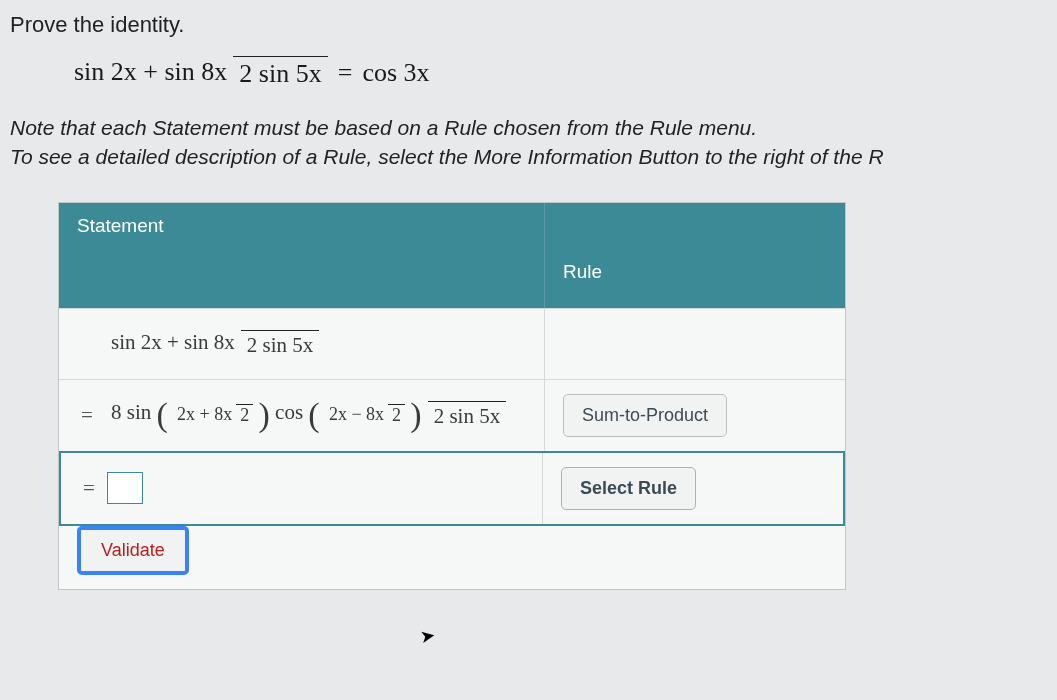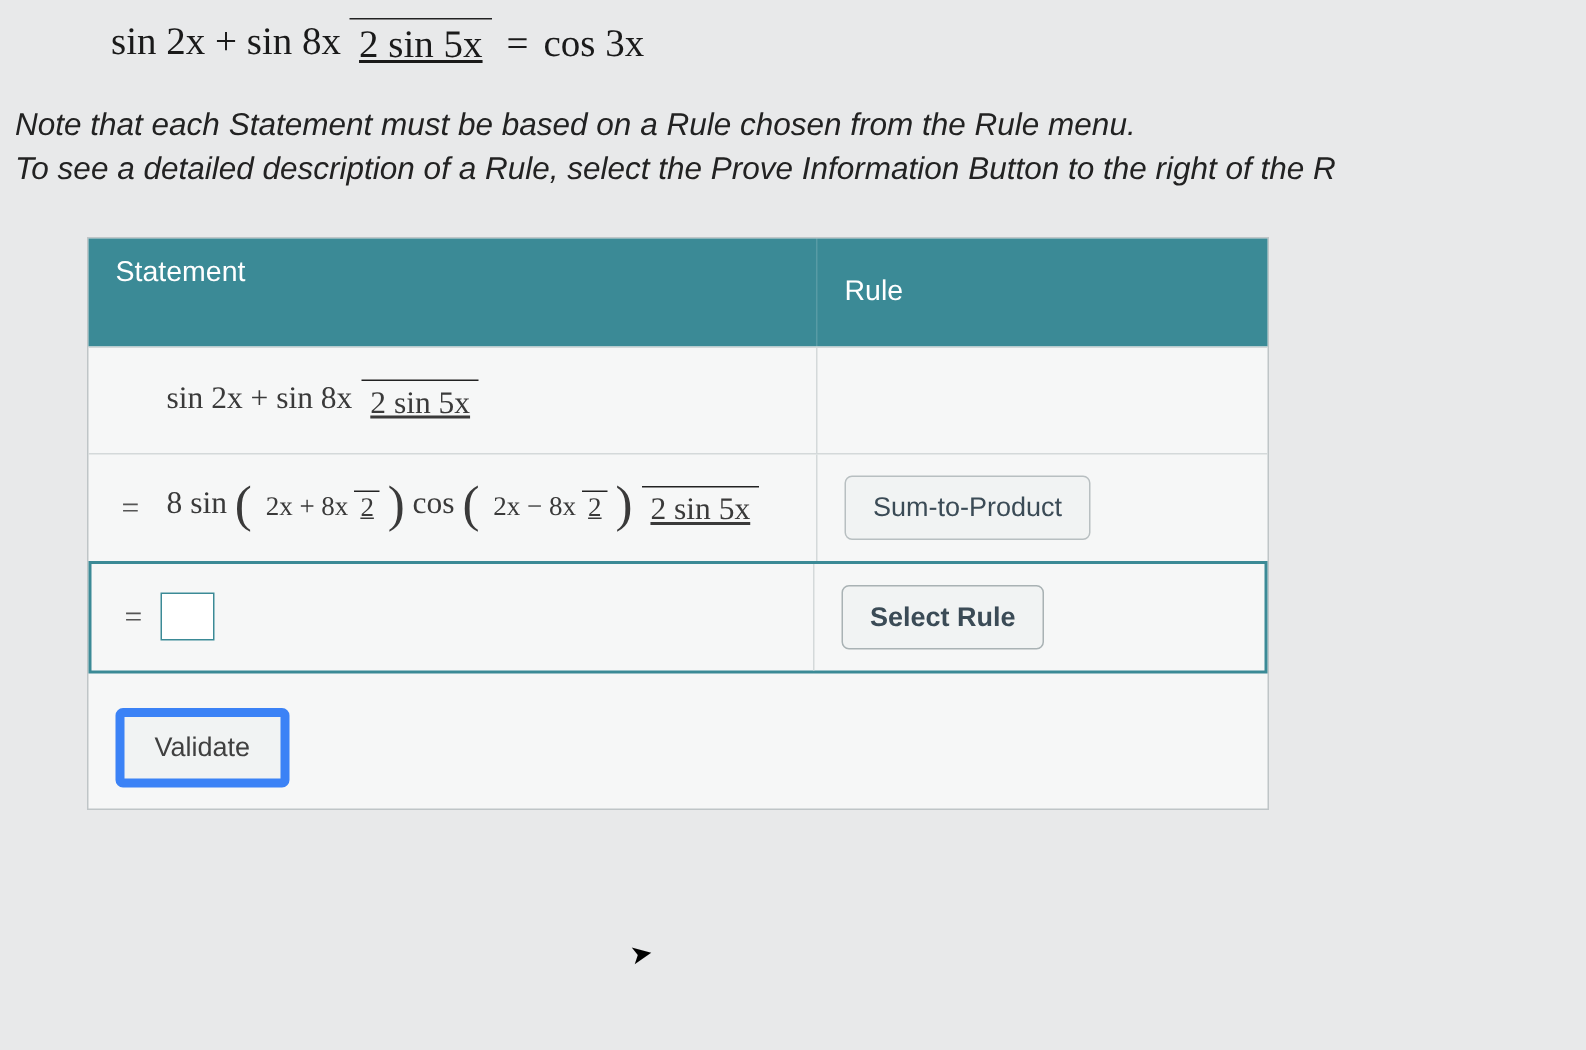--- a/index.html
+++ b/index.html
@@ -31,21 +31,21 @@
     align-items: center;
     gap: 10px;
   }
   .frac {
     display: inline-flex;
     flex-direction: row;
     align-items: center;
     vertical-align: middle;
   }
   .frac .num { padding: 0 6px 2px 6px; }
-  .frac .den { padding: 2px 6px 0 6px; border-top: 1.5px solid #222; text-decoration: underline; }
+  .frac .den { padding: 2px 6px 0 6px; border-top: 1.5px solid #222; }
   .note {
     font-size: 21px;
     color: #222;
     margin: 0 0 30px 2px;
     line-height: 1.4;
     font-style: italic;
   }
   .proof-panel {
     margin: 0 0 0 50px;
     width: 788px;
@@ -59,20 +59,21 @@
     font-size: 19px;
   }
   .proof-header .col-stmt {
     flex: 1;
     padding: 12px 18px;
     border-right: 1px solid rgba(255,255,255,0.15);
   }
   .proof-header .col-rule {
     width: 300px;
     padding: 25px 18px;
+    margin-top: 33px;
   }
   .proof-row {
     display: flex;
     border-top: 1px solid #d4d9da;
   }
   .proof-row .col-stmt {
     flex: 1;
     padding: 14px 18px;
     display: flex;
     align-items: center;
@@ -123,55 +124,56 @@
   .input-box {
     display: inline-block;
     width: 36px;
     height: 32px;
     border: 1.5px solid #3b8a96;
     background: #fff;
     vertical-align: middle;
   }
   .validate-btn {
     display: inline-block;
-    margin: 23px 0 14px 18px;
+    margin: 0 0 14px 18px;
     padding: 10px 20px;
-    border: 6px solid #3b82f6;
+    border: 4px solid #3b82f6;
     border-radius: 5px;
     background: #f1f3f3;
     font-size: 18px;
-    color: #404040;
+    color: #b91c1c;
     cursor: pointer;
   }
   .cursor-pointer {
     position: absolute;
     left: 420px;
     top: 625px;
     font-size: 18px;
     color: #000;
     transform: rotate(-10deg);
   }
 </style>
 </head>
 <body>
 
 <div class="page">
+  <div class="instruction">Prove the identity.</div>
 
   <div class="identity">
     <span class="frac">
       <span class="num">sin 2x + sin 8x</span>
       <span class="den">2 sin 5x</span>
     </span>
     <span>=</span>
     <span>cos 3x</span>
   </div>
 
   <div class="note">
     <span>Note that each Statement must be based on a Rule chosen from the Rule menu.</span><br>
-    <span>To see a detailed description of a Rule, select the Prove Information Button to the right of the R</span>
+    <span>To see a detailed description of a Rule, select the More Information Button to the right of the R</span>
   </div>
 
   <div class="proof-panel">
     <div class="proof-header">
       <div class="col-stmt">Statement</div>
       <div class="col-rule">Rule</div>
     </div>
 
     <div class="proof-row">
       <div class="col-stmt">

